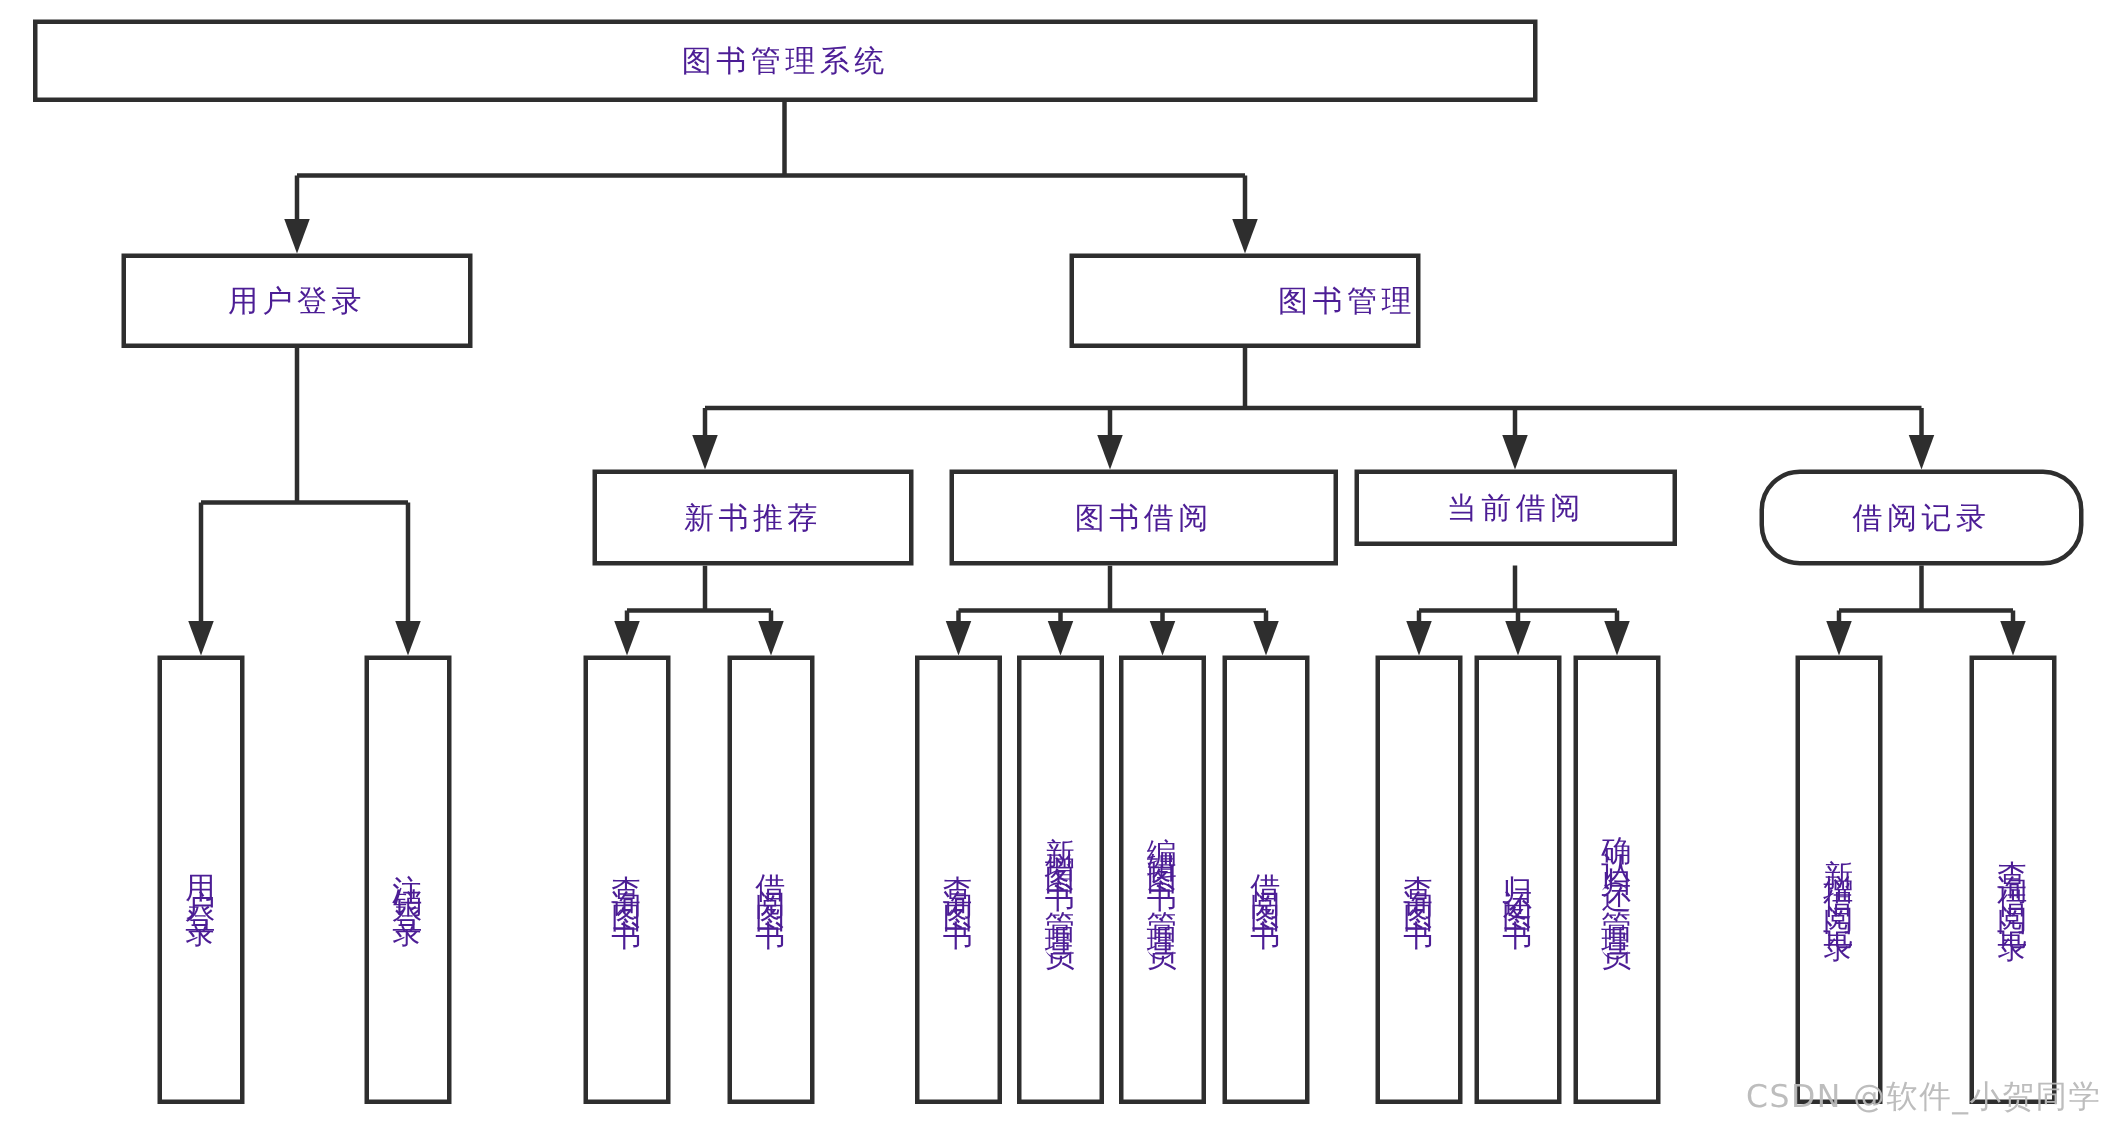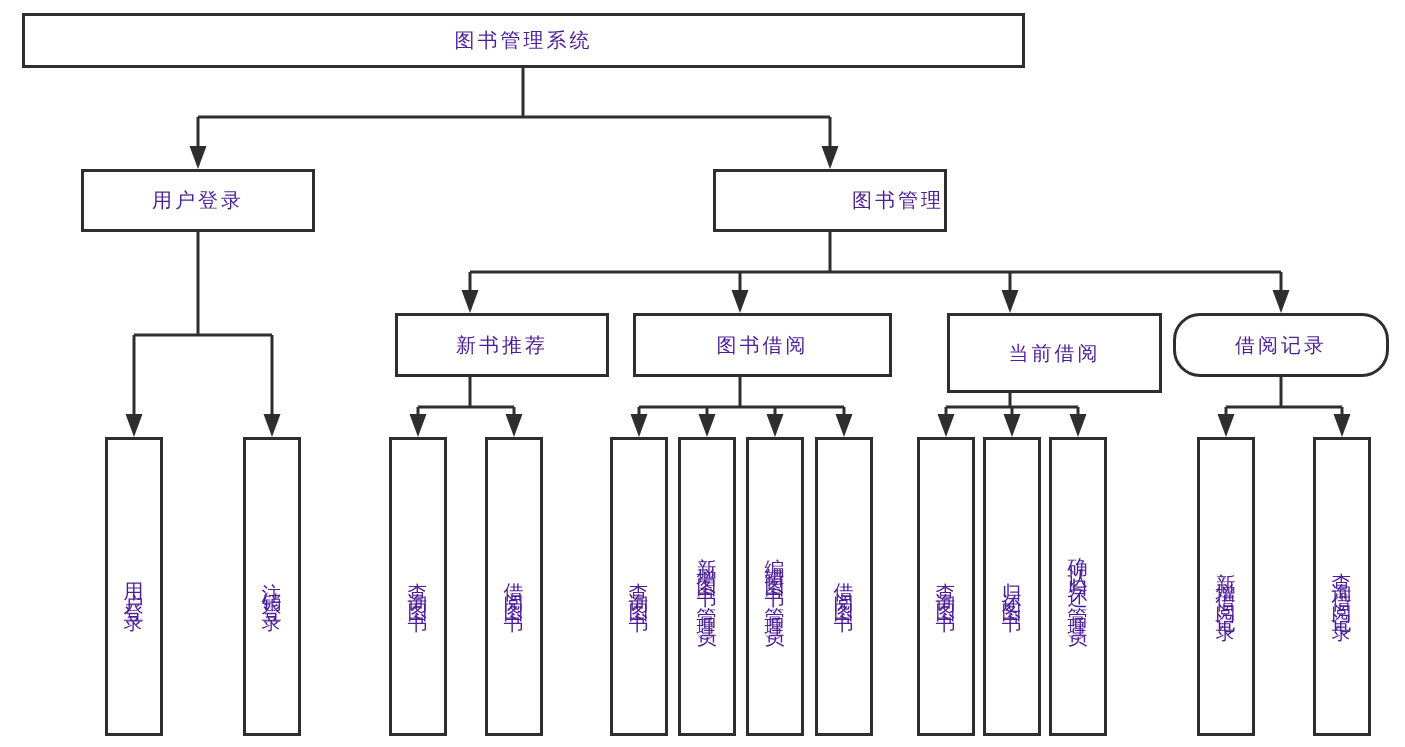--- a/index.html
+++ b/index.html
@@ -51,21 +51,21 @@
     white-space: nowrap;
   }
   
   #root   { left: 22px;   top: 13px;  width: 1003px; height: 55px; }
   
   #n-login{ left: 81px;   top: 169px; width: 234px;  height: 63px; }
   #n-mgmt { left: 713px;  top: 169px; width: 234px;  height: 63px; justify-content: flex-end; }
   
   #n-rec  { left: 364px;  top: 313px; width: 214px;  height: 64px; margin-left: 31px; }
   #n-bor  { left: 633px;  top: 313px; width: 259px;  height: 64px; }
-  #n-cur  { left: 903px;  top: 313px; width: 215px;  height: 80px; margin-left: 44px; }
+  #n-cur  { left: 903px;  top: 313px; width: 215px;  height: 51px; }
   #n-recd { left: 1173px; top: 313px; width: 216px;  height: 64px; border-radius: 27px; }
   
   #l-login1 { left: 105px; }
   #l-login2 { left: 243px; }
   #l-rec1   { left: 389px; }
   #l-rec2   { left: 485px; }
   #l-bor1   { left: 610px; }
   #l-bor2   { left: 678px; }
   #l-bor3   { left: 746px; }
   #l-bor4   { left: 815px; }
@@ -217,14 +217,15 @@
     <span>确认归还（管理员）</span>
   </div>
 
   <div class="node leaf" id="l-recd1">
     <span>新增借阅记录</span>
   </div>
   <div class="node leaf" id="l-recd2">
     <span>查询借阅记录</span>
   </div>
 
+  <div class="watermark">CSDN @软件_小贺同学</div>
 
 </div>
 
 </body></html>

